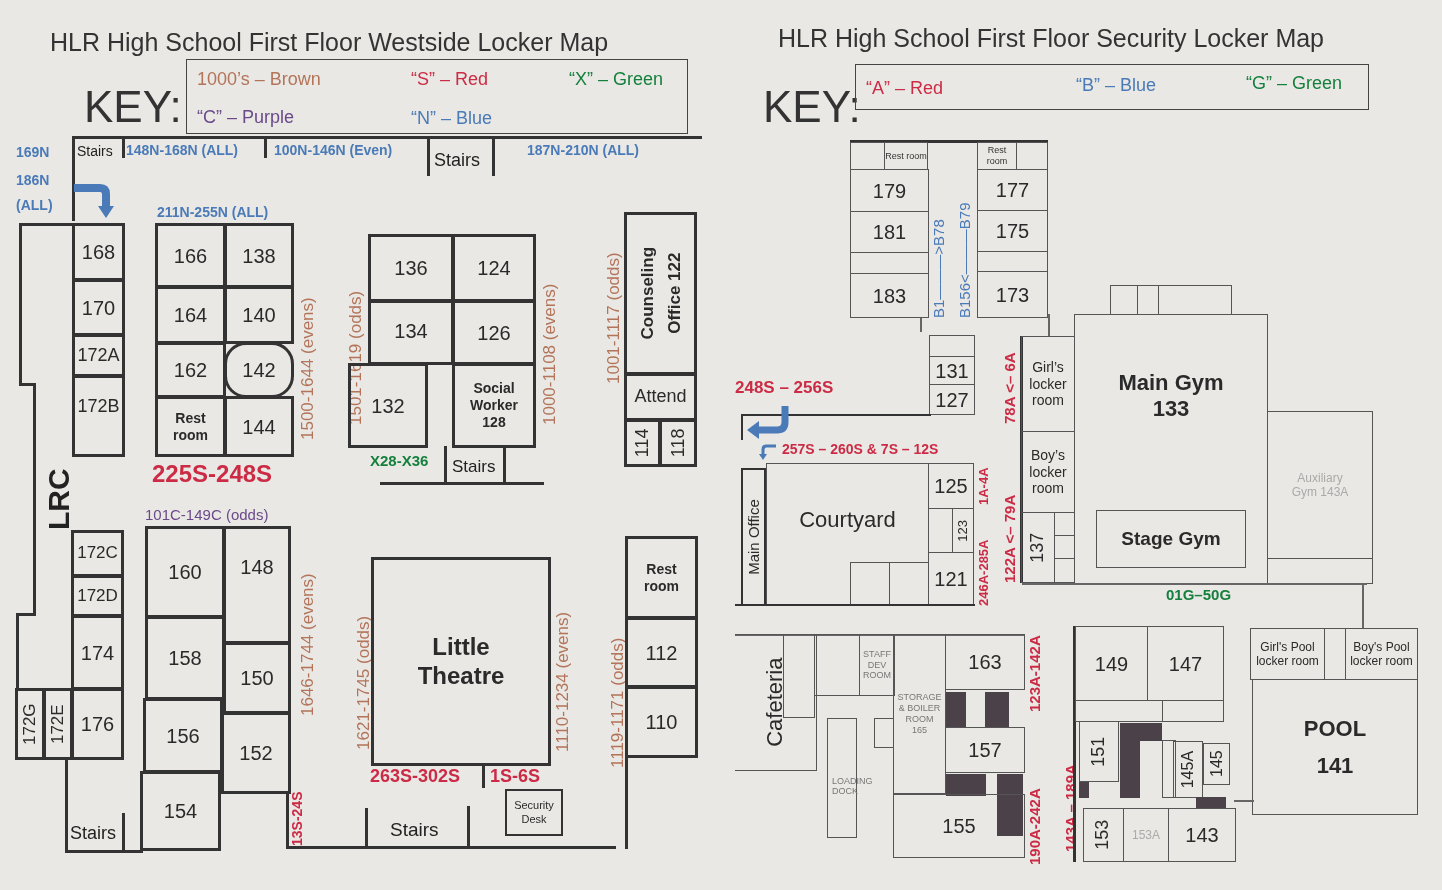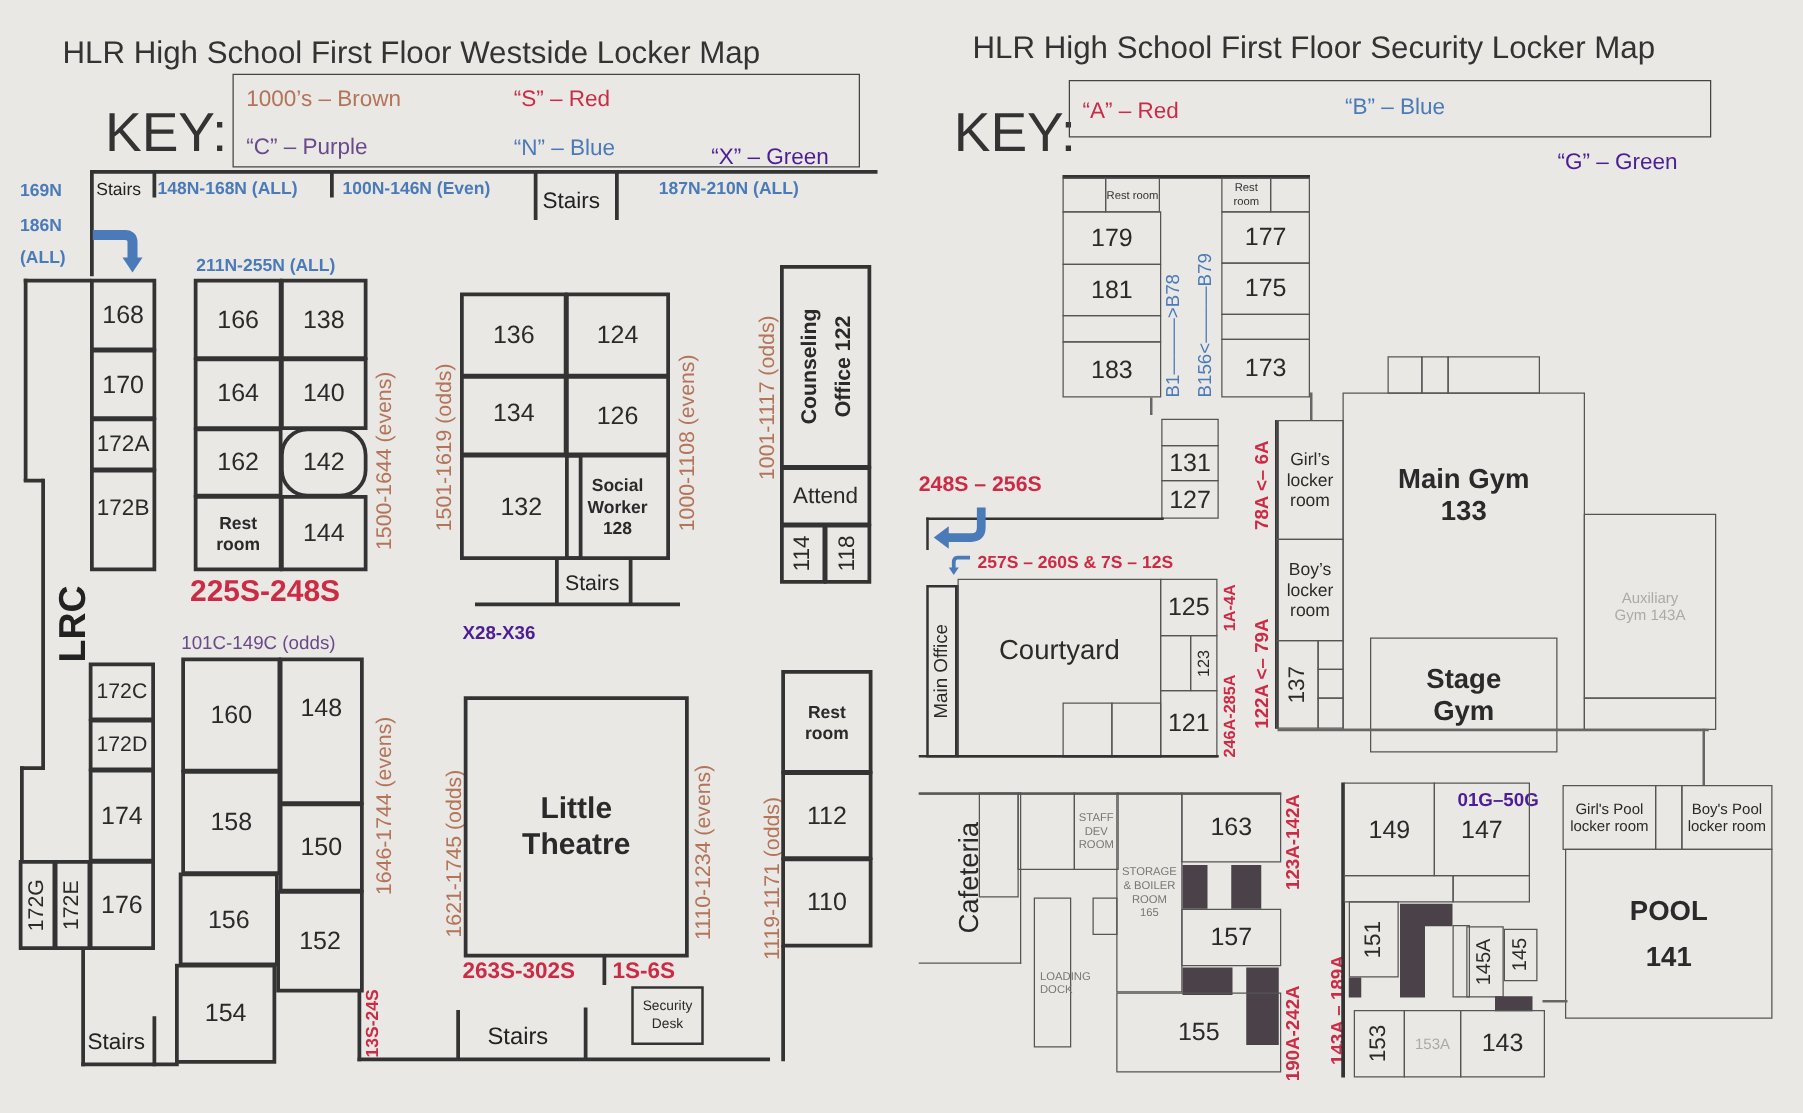--- a/index.html
+++ b/index.html
@@ -14,21 +14,21 @@
   .small{font-size:14px;font-weight:bold;}
   .tiny{font-size:9px;color:#777;}
   .big{font-size:24px;font-weight:bold;}
   .wall{position:absolute;background:#333;}
   .twall{position:absolute;background:#666;}
   .lbl{position:absolute;font-size:16px;white-space:nowrap;font-weight:bold;}
   .vl{position:absolute;font-size:17px;white-space:nowrap;transform:rotate(-90deg);transform-origin:left top;}
   .vr{position:absolute;white-space:nowrap;transform:rotate(-90deg);transform-origin:center;}
   .brown{color:#b3745a;}
   .red{color:#cc2b45;}
-  .green{color:#4c1d95;margin-top:46px;}
+  .green{color:#15803d;}
   .purple{color:#6a4a8a;}
   .blue{color:#4a7ab8;}
   .dark{background:#4a4248;position:absolute;}
 </style>
 </head>
 <body>
 
 <div>
   <div class="abs title" style="left:50px;top:28px;">HLR High School First Floor Westside Locker Map</div>
   <div class="abs keyword" style="left:84px;top:82px;">KEY:</div>
@@ -85,21 +85,21 @@
   <div class="room small" style="left:155px;top:396px;width:71px;height:61px;">Rest room</div>
   <div class="room" style="left:224px;top:396px;width:70px;height:61px;">144</div>
   <span class="lbl red" style="left:152px;top:460px;font-size:24px;">225S-248S</span>
   <div class="vl brown" style="left:298px;top:440px;">1500-1644 (evens)</div>
 
   <div class="vl brown" style="left:346px;top:425px;">1501-1619 (odds)</div>
   <div class="room" style="left:368px;top:234px;width:86px;height:68px;">136</div>
   <div class="room" style="left:452px;top:234px;width:84px;height:68px;">124</div>
   <div class="room" style="left:368px;top:300px;width:86px;height:65px;align-items:flex-start;padding-top:16px;">134</div>
   <div class="room" style="left:452px;top:300px;width:84px;height:65px;">126</div>
-  <div class="room" style="left:368px;top:363px;width:98px;height:85px;">132</div>
+  <div class="room" style="left:348px;top:363px;width:80px;height:85px;">132</div>
   <div class="room small" style="left:452px;top:363px;width:84px;height:85px;padding:0 10px;">Social Worker 128</div>
   <div class="vl brown" style="left:540px;top:425px;">1000-1108 (evens)</div>
   <span class="lbl green" style="left:370px;top:452px;font-size:15px;">X28-X36</span>
   <div class="wall" style="left:444px;top:446px;width:3px;height:38px;"></div>
   <div class="wall" style="left:503px;top:446px;width:3px;height:38px;"></div>
   <div class="wall" style="left:380px;top:482px;width:164px;height:3px;"></div>
   <span class="lbl" style="left:452px;top:457px;font-size:17px;font-weight:normal;">Stairs</span>
 
   <div class="vl brown" style="left:604px;top:384px;">1001-1117 (odds)</div>
   <div class="room" style="left:624px;top:212px;width:73px;height:163px;">
@@ -228,21 +228,21 @@
       <span class="vr" style="font-size:18px;">137</span>
     </div>
   <div class="room thin" style="left:1054px;top:512px;width:21px;height:24px;"></div>
   <div class="room thin" style="left:1054px;top:535px;width:21px;height:24px;"></div>
   <div class="room thin" style="left:1054px;top:558px;width:21px;height:25px;"></div>
   <div class="room thin" style="left:1110px;top:285px;width:28px;height:30px;"></div>
   <div class="room thin" style="left:1137px;top:285px;width:22px;height:30px;"></div>
   <div class="room thin" style="left:1158px;top:285px;width:74px;height:30px;"></div>
   <div class="twall" style="left:1048px;top:314px;width:2px;height:22px;"></div>
   <div class="room thin" style="left:1074px;top:314px;width:194px;height:270px;align-items:flex-start;padding-top:55px;font-size:22px;font-weight:bold;padding-left:40px;padding-right:40px;">Main Gym 133</div>
-  <div class="room thin" style="left:1096px;top:510px;width:150px;height:92px;font-size:22px;font-weight:bold;padding:0 20px;">Stage Gym</div>
+  <div class="room thin" style="left:1096px;top:510px;width:150px;height:58px;font-size:19px;font-weight:bold;padding:0 20px;">Stage Gym</div>
   <div class="room thin tiny" style="left:1267px;top:411px;width:106px;height:148px;font-size:12px;color:#aaa;padding:0 22px;">Auxiliary Gym 143A</div>
   <div class="room thin" style="left:1267px;top:558px;width:106px;height:26px;"></div>
   <div class="twall" style="left:1022px;top:583px;width:345px;height:2px;"></div>
   <div class="twall" style="left:1362px;top:583px;width:2px;height:45px;"></div>
   <span class="lbl green" style="left:1166px;top:586px;font-size:15px;">01G–50G</span>
 
   <div class="twall" style="left:735px;top:634px;width:290px;height:2px;"></div>
   <div class="room thin" style="left:735px;top:634px;width:82px;height:137px;border-left:none;">
     <span class="vr" style="font-size:22px;">Cafeteria</span>
   </div>

